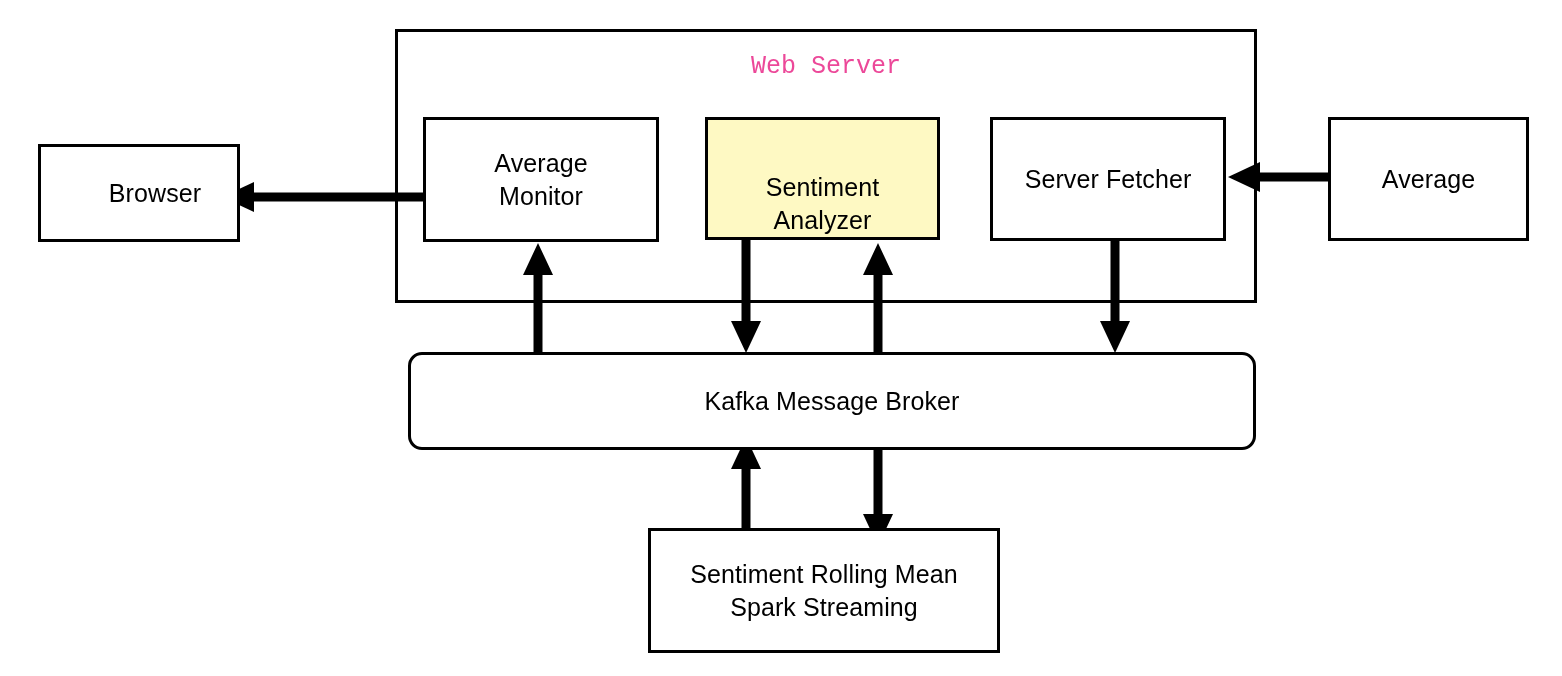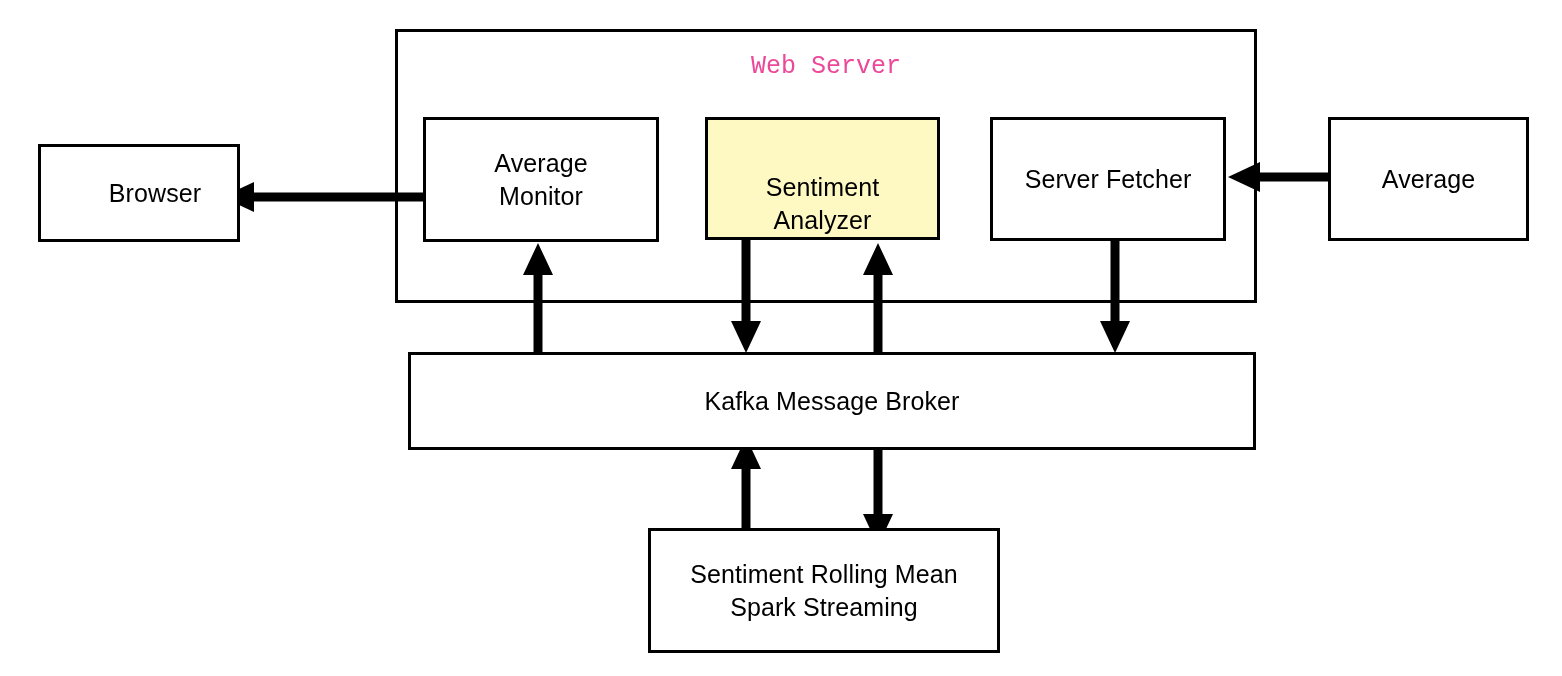--- a/index.html
+++ b/index.html
@@ -128,21 +128,21 @@
   </div>
 
   <div class="node-box" style="left:990px; top:117px; width:236px; height:124px; background:#ffffff;">
     <span class="node-label">Server Fetcher</span>
   </div>
 
   <div class="node-box" style="left:1328px; top:117px; width:201px; height:124px; background:#ffffff;">
     <span class="node-label">Average</span>
   </div>
 
-  <div class="node-box" style="left:408px; top:352px; width:848px; height:98px; background:#ffffff;">
+  <div class="node-box" style="left:408px; top:352px; width:848px; height:98px; background:#ffffff;border-radius:14px;">
     <span class="node-label">Kafka Message Broker</span>
   </div>
 
   <div class="node-box" style="left:648px; top:528px; width:352px; height:125px; background:#ffffff;">
     <span class="node-label">Sentiment Rolling Mean
 Spark Streaming</span>
   </div>
 
 </div>
 

